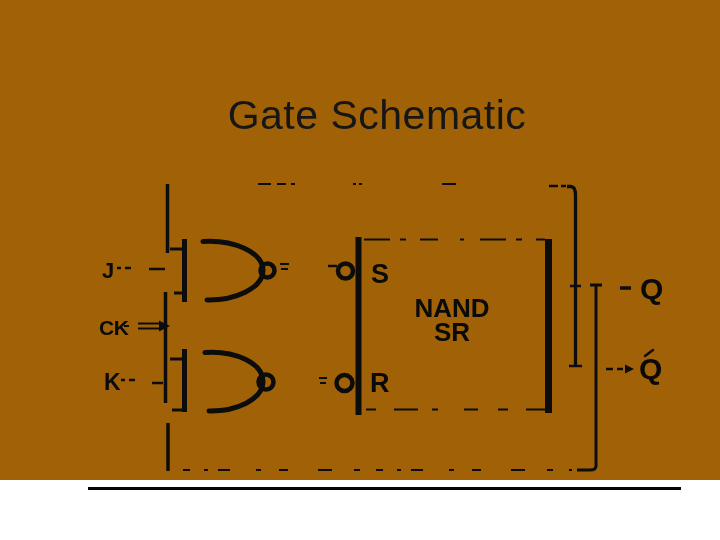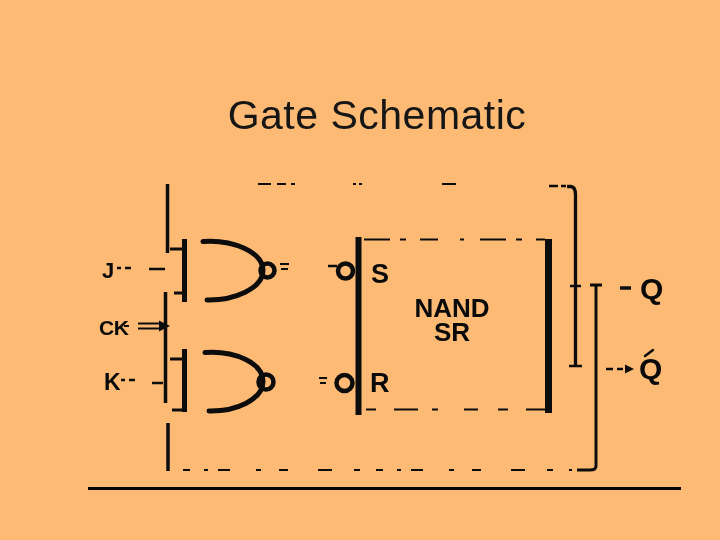--- a/index.html
+++ b/index.html
@@ -3,21 +3,21 @@
 <meta charset="utf-8">
 <style>
   html, body { margin: 0; padding: 0; }
   body {
     width: 720px; height: 540px;
     background: #ffffff;
     overflow: hidden;
     position: relative;
     font-family: "Liberation Sans", sans-serif;
   }
-  .slide { position: absolute; inset: 0; width: 720px; height: 540px; background:#fdba74; }
+  .slide { position: absolute; inset: 0; width: 720px; height: 480px; background:#a16207; }
   .title {
     position: absolute;
     top: 92px; left: 17px; width: 720px;
     text-align: center;
     font-size: 41px;
     font-weight: 400;
     letter-spacing: 0.5px;
     color: #161616;
     white-space: nowrap;
   }

